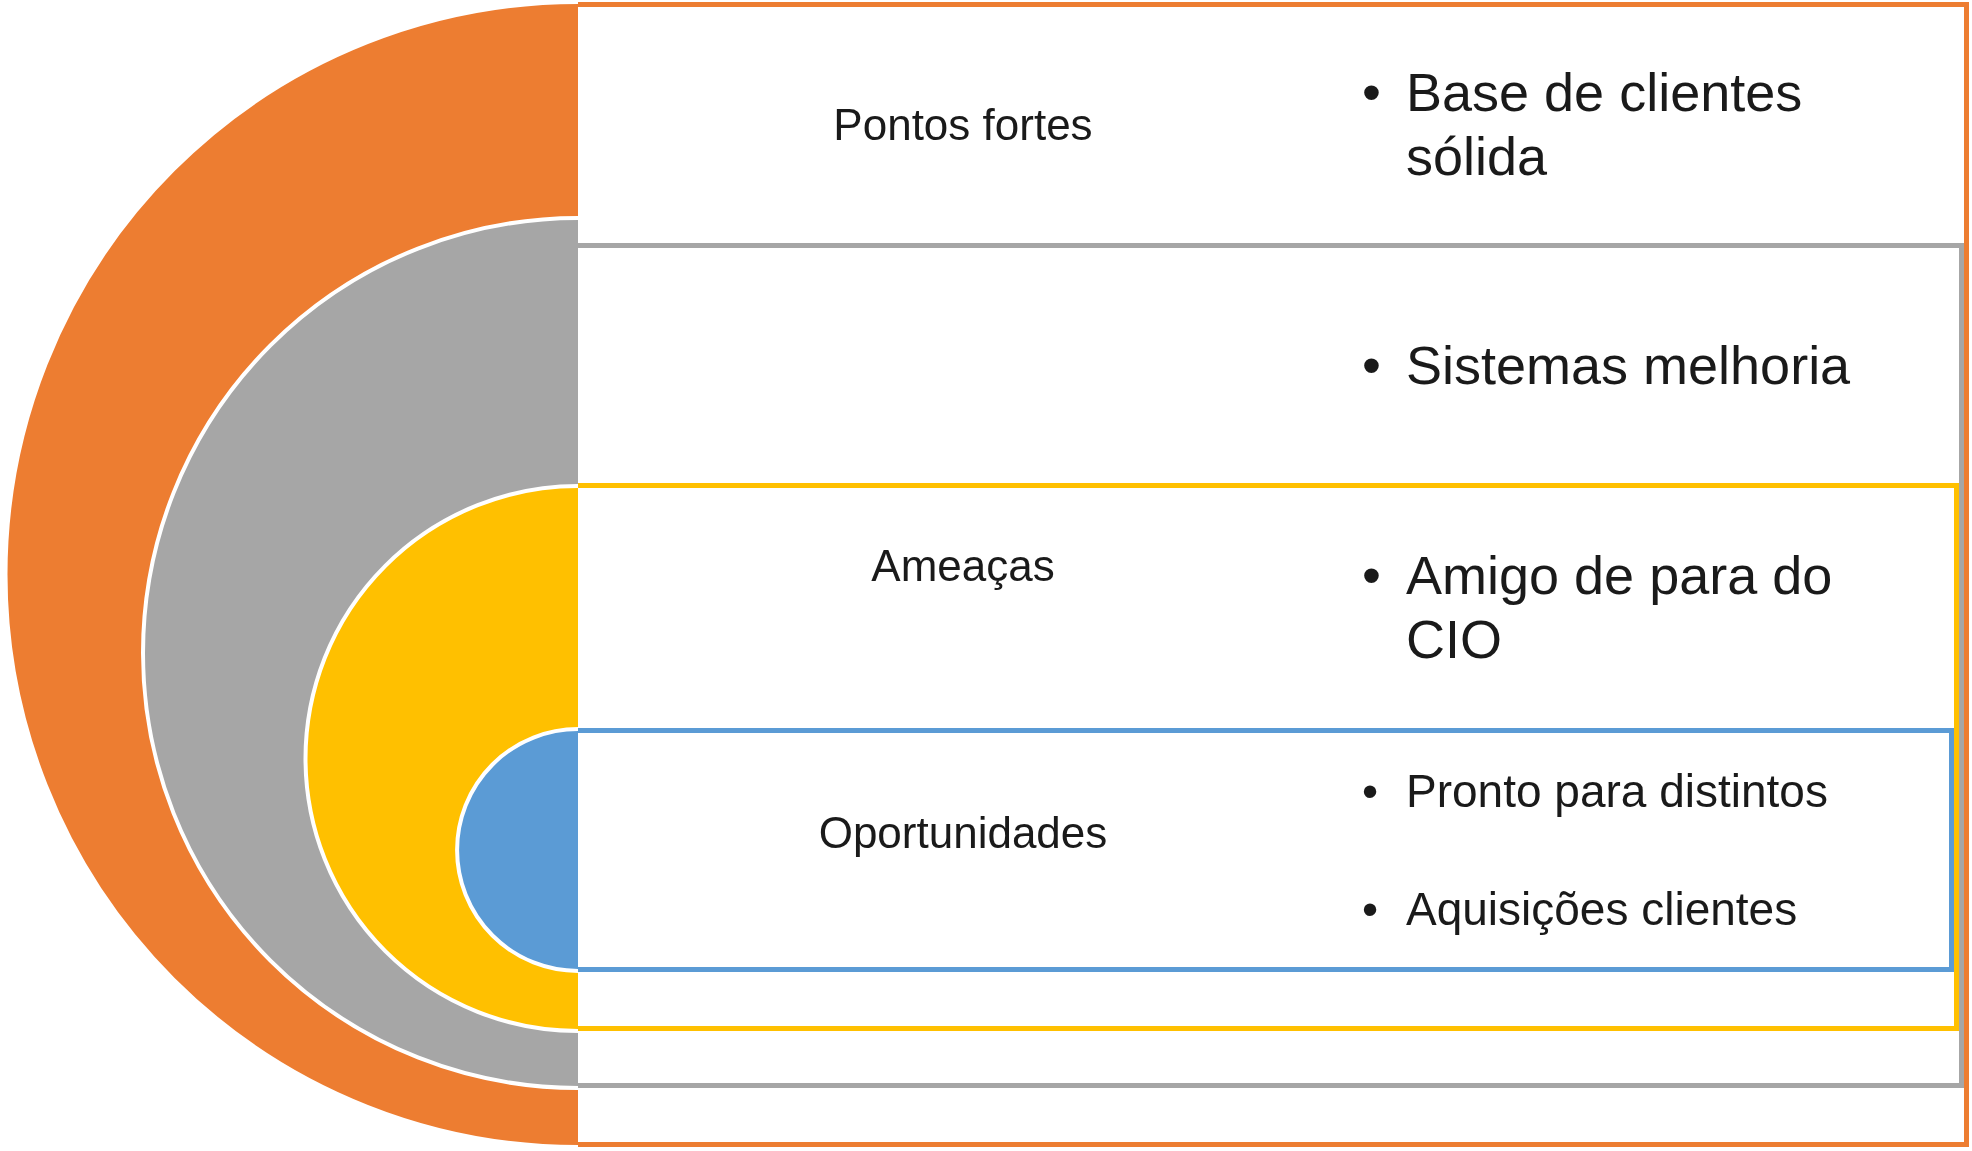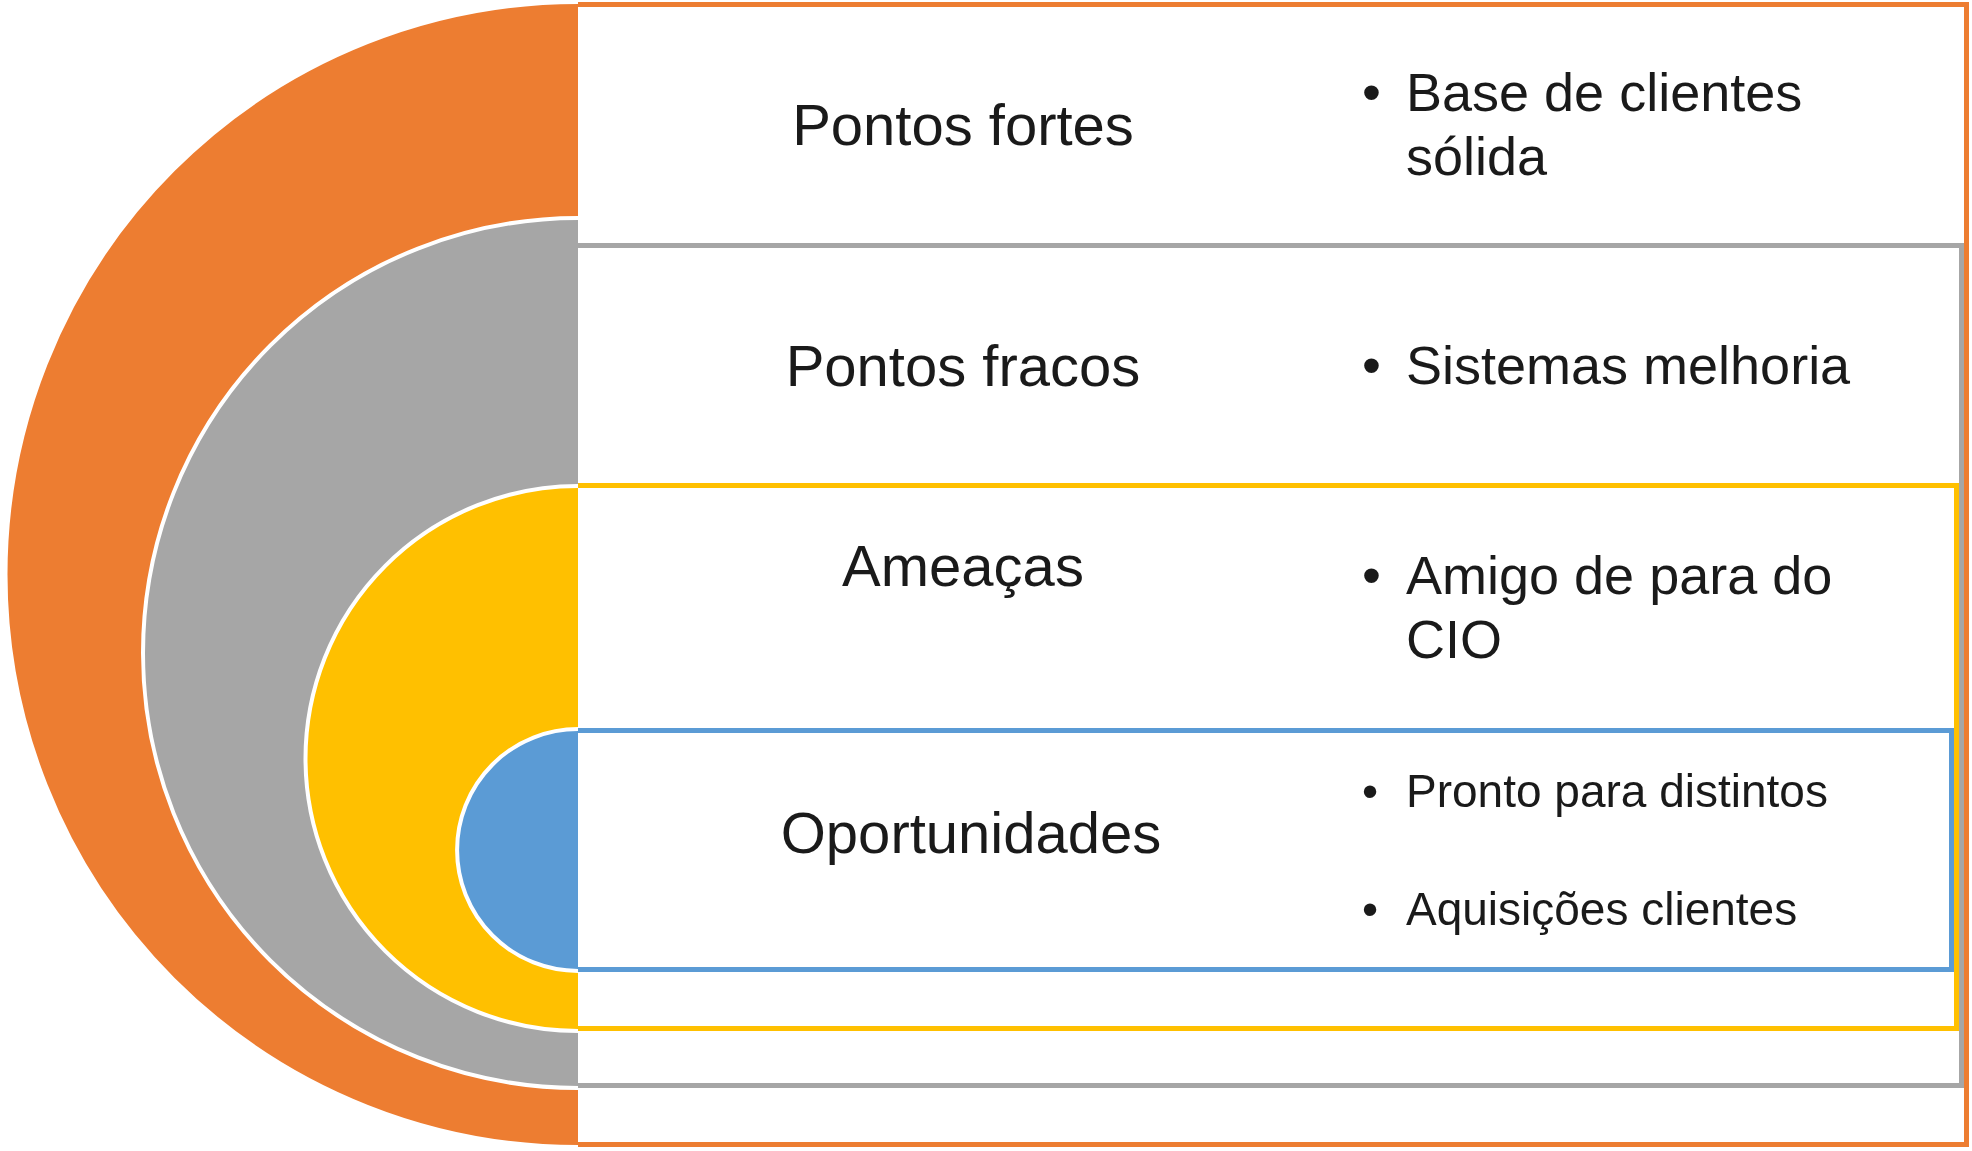--- a/index.html
+++ b/index.html
@@ -14,26 +14,26 @@
   .rect-orange { left:578px; top:2px;   width:1391px; height:1145px; border-width:5px 5px 5px 0; border-color:#ED7D31; }
   .rect-gray   { left:578px; top:243px; width:1386px; height:845px;  border-width:5px 5px 5px 0; border-color:#A6A6A6; }
   .rect-yellow { left:578px; top:483px; width:1381px; height:548px;  border-width:5px 5px 5px 0; border-color:#FFC000; }
   .rect-blue   { left:578px; top:728px; width:1376px; height:244px;  border-width:5px 5px 5px 0; border-color:#5B9BD5; }
 
   .arcs { position:absolute; left:0; top:0; width:578px; height:1151px; }
 
   .label-zone {
     position:absolute; left:578px; width:770px;
     display:flex; align-items:center; justify-content:center;
-    font-size:58px; line-height:1.1; white-space:nowrap;
+    font-size:44px; line-height:1.1; white-space:nowrap;
   }
   .lz-1 { top:7px;   height:236px; }
   .lz-2 { top:248px; height:235px; }
   .lz-3 { top:468px; height:196px; }
-  .lz-4 { top:733px; height:200px;padding-left:8px; }
+  .lz-4 { top:733px; height:200px; }
 
   .bullets-zone {
     position:absolute; left:1362px; width:578px;
     display:flex; flex-direction:column; justify-content:center;
   }
   .bz-1 { top:7px;   height:236px; }
   .bz-2 { top:248px; height:235px; }
   .bz-3 { top:488px; height:240px; }
   .bz-4 { top:733px; height:234px; row-gap:64px; }
 
@@ -60,21 +60,20 @@
   </svg>
 
   <div class="label-zone lz-1">Pontos fortes</div>
   <div class="bullets-zone bz-1">
     <div class="bullet">
       <span class="dot">•</span>
       <span class="btxt">Base de clientes sólida</span>
     </div>
   </div>
 
-  <div class="label-zone lz-2">Pontos fracos</div>
   <div class="bullets-zone bz-2">
     <div class="bullet">
       <span class="dot">•</span>
       <span class="btxt">Sistemas melhoria</span>
     </div>
   </div>
 
   <div class="label-zone lz-3">Ameaças</div>
   <div class="bullets-zone bz-3">
     <div class="bullet">

